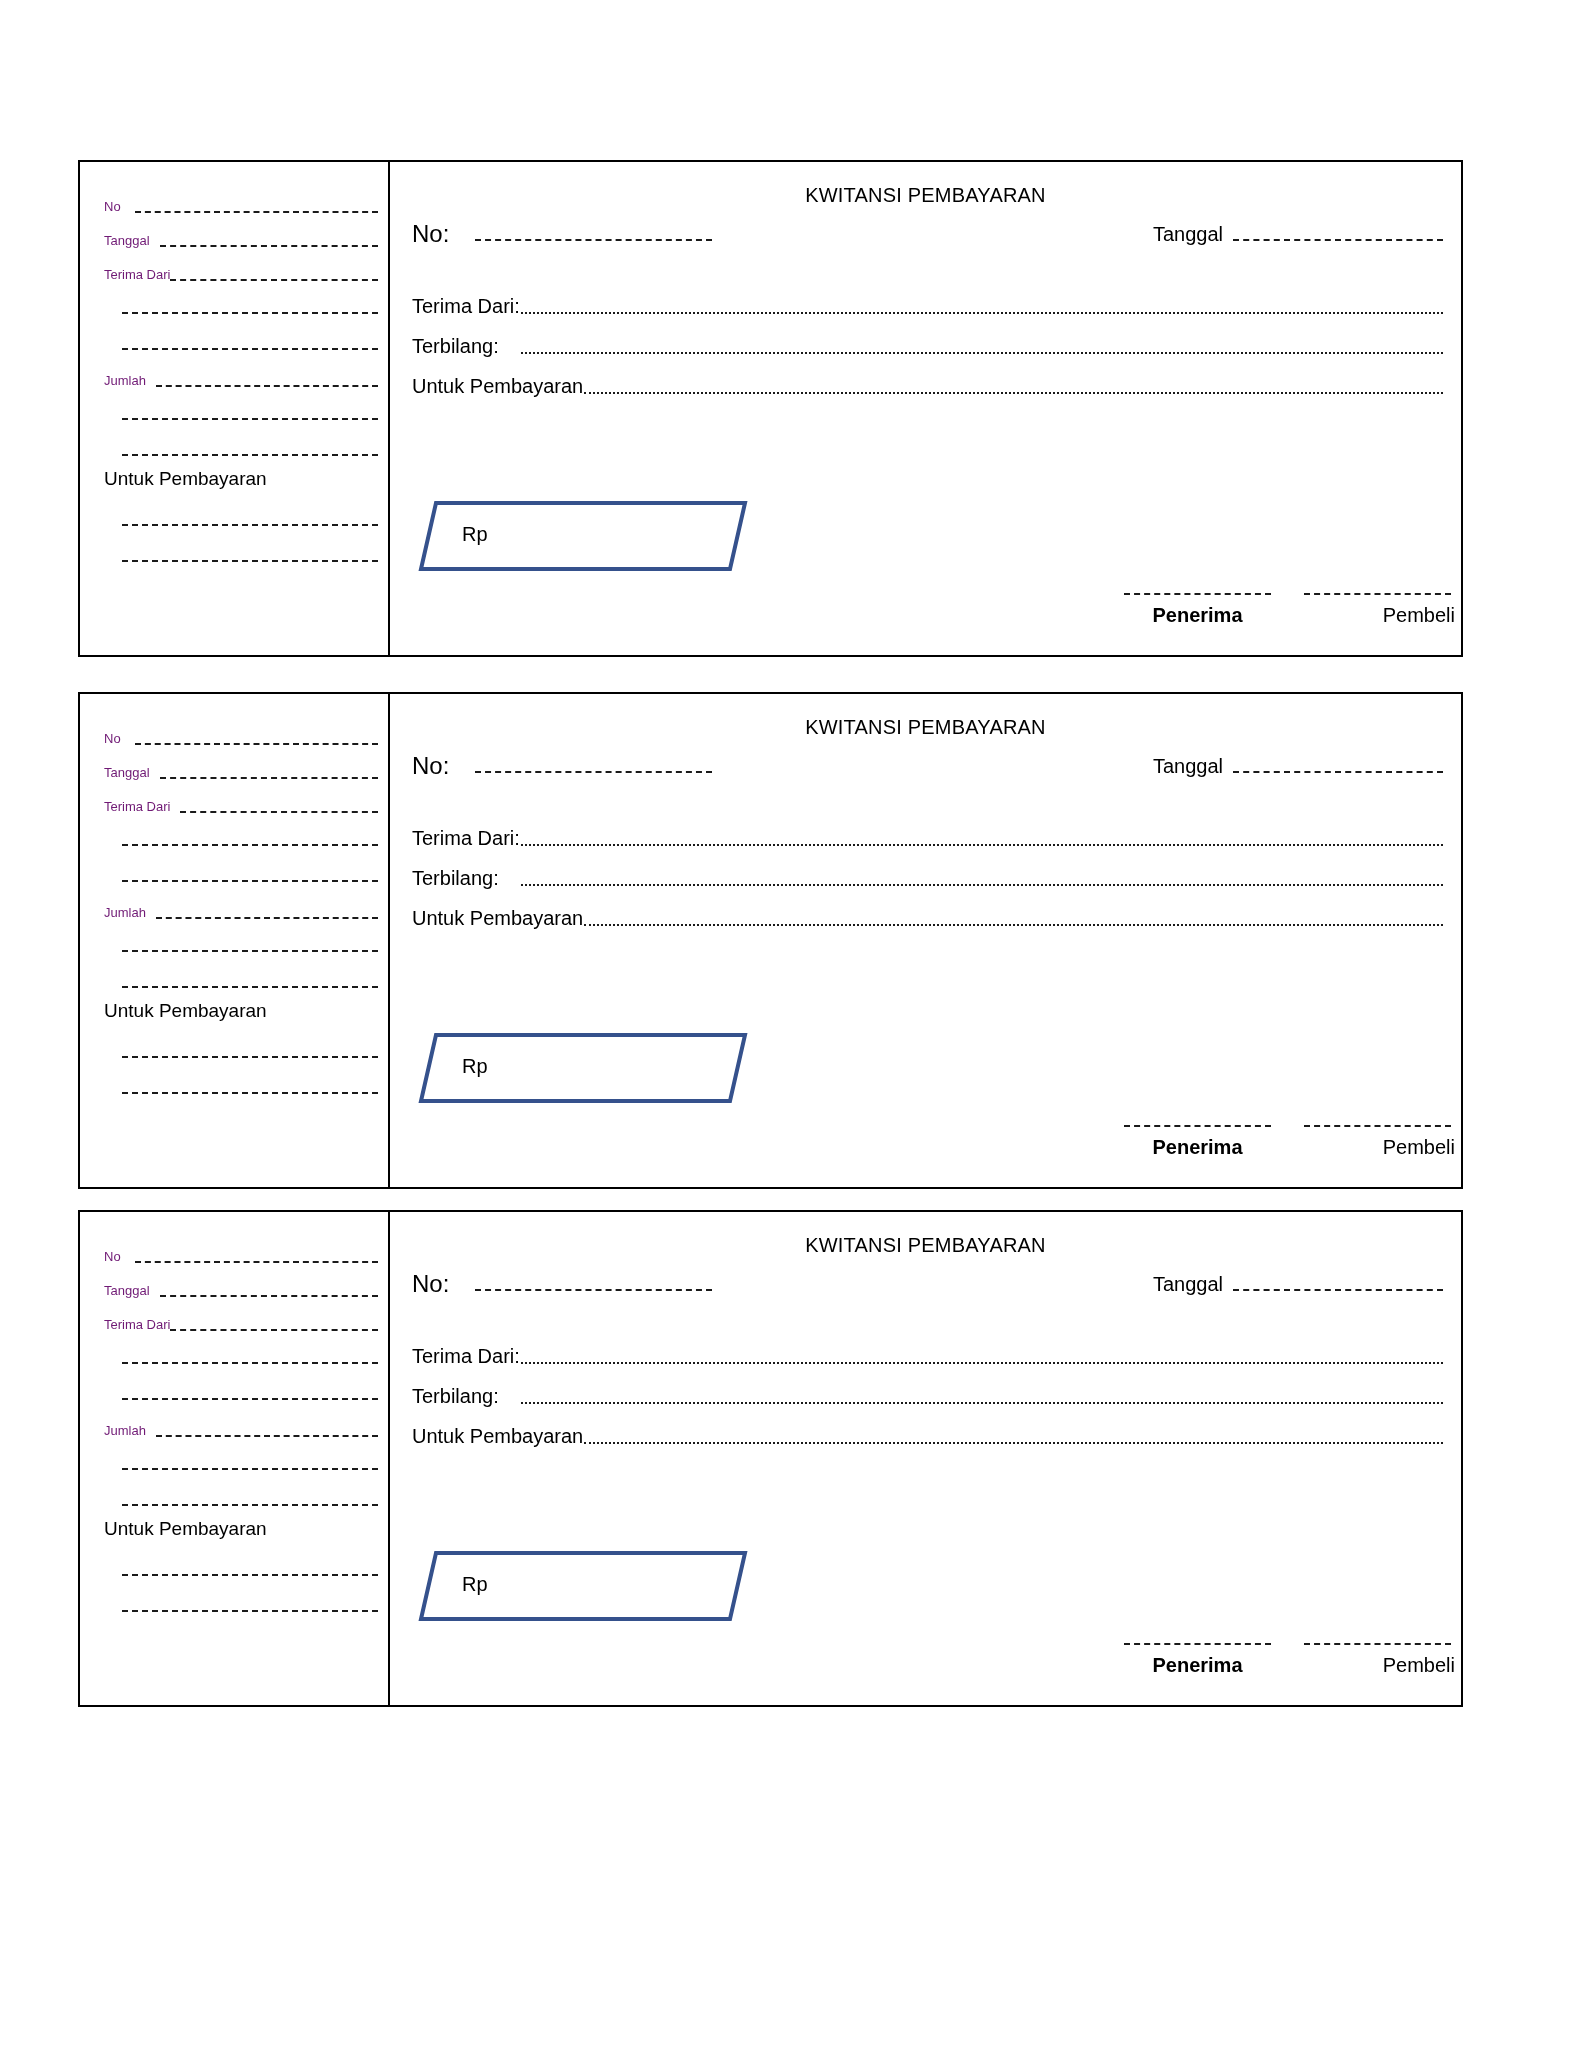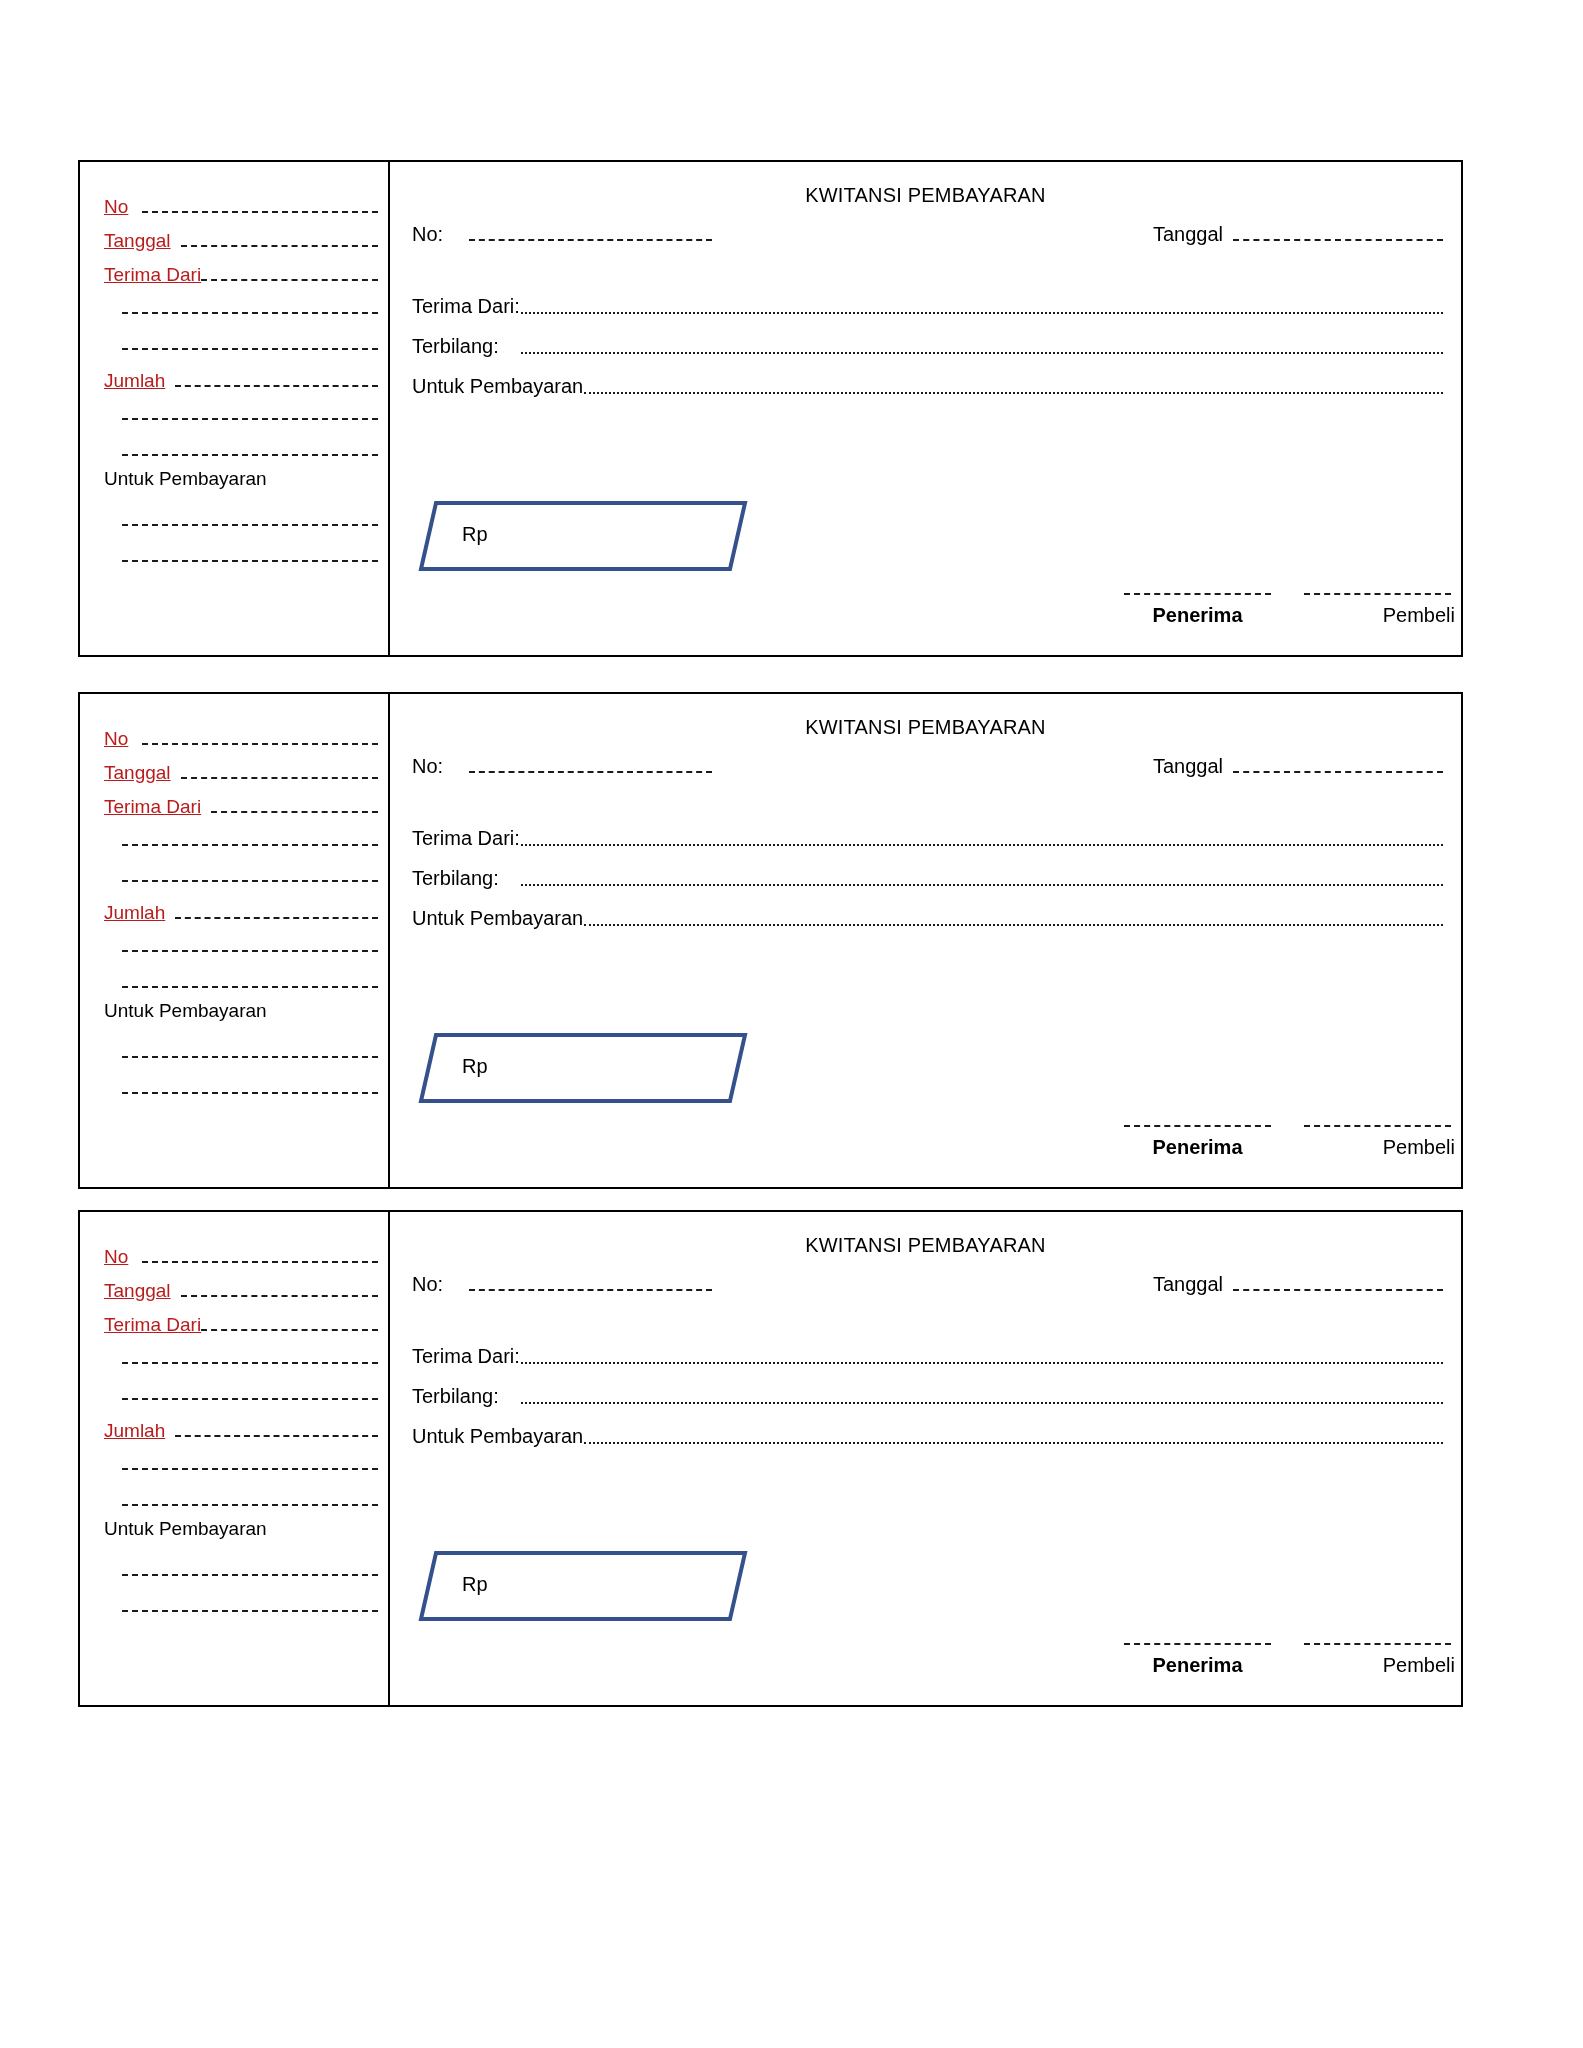--- a/index.html
+++ b/index.html
@@ -53,25 +53,24 @@
     top: 22px;
   }
 
   
   .srow {
     display: flex;
     align-items: flex-end;
     height: 34px;
   }
   .srow .lbl {
-    font-size: 19px;
+    font-size: 13px;
     line-height: 22px;
     white-space: nowrap;
-    color: #b91c1c;
-    text-decoration: underline;
+    color: #701a75;
   }
   .srow .rule {
     flex: 1 1 auto;
     border-bottom: 2px dashed #1a1a1a;
     height: 0;
     margin-bottom: 5px;
   }
   .srow .rule.gap-sm { margin-left: 10px; }
   .srow .rule.gap-md { margin-left: 14px; }
   .srow .rule.gap-none { margin-left: 0px; }
@@ -119,21 +118,21 @@
 
   .no-line {
     position: absolute;
     top: 58px;
     left: 22px;
     display: flex;
     align-items: flex-end;
     width: 300px;
     height: 26px;
   }
-  .no-line .lbl { font-size: 20px; line-height: 24px; }
+  .no-line .lbl { font-size: 24px; line-height: 24px; }
   .no-line .rule {
     flex: 1 1 auto;
     border-bottom: 2px dashed #1a1a1a;
     margin-left: 26px;
     margin-bottom: 5px;
     height: 0;
   }
 
   .tgl-line {
     position: absolute;

